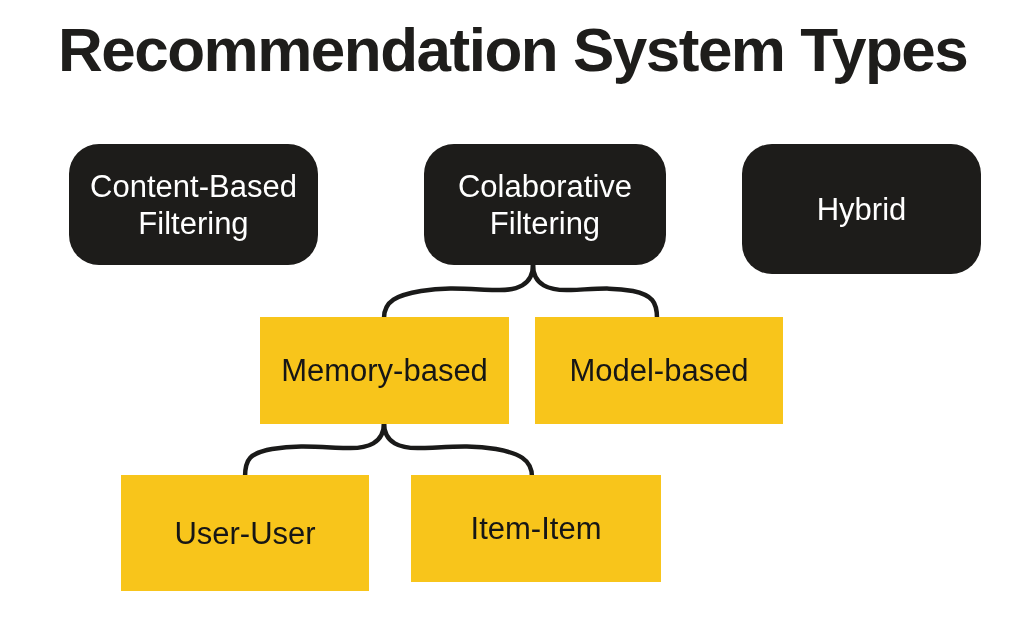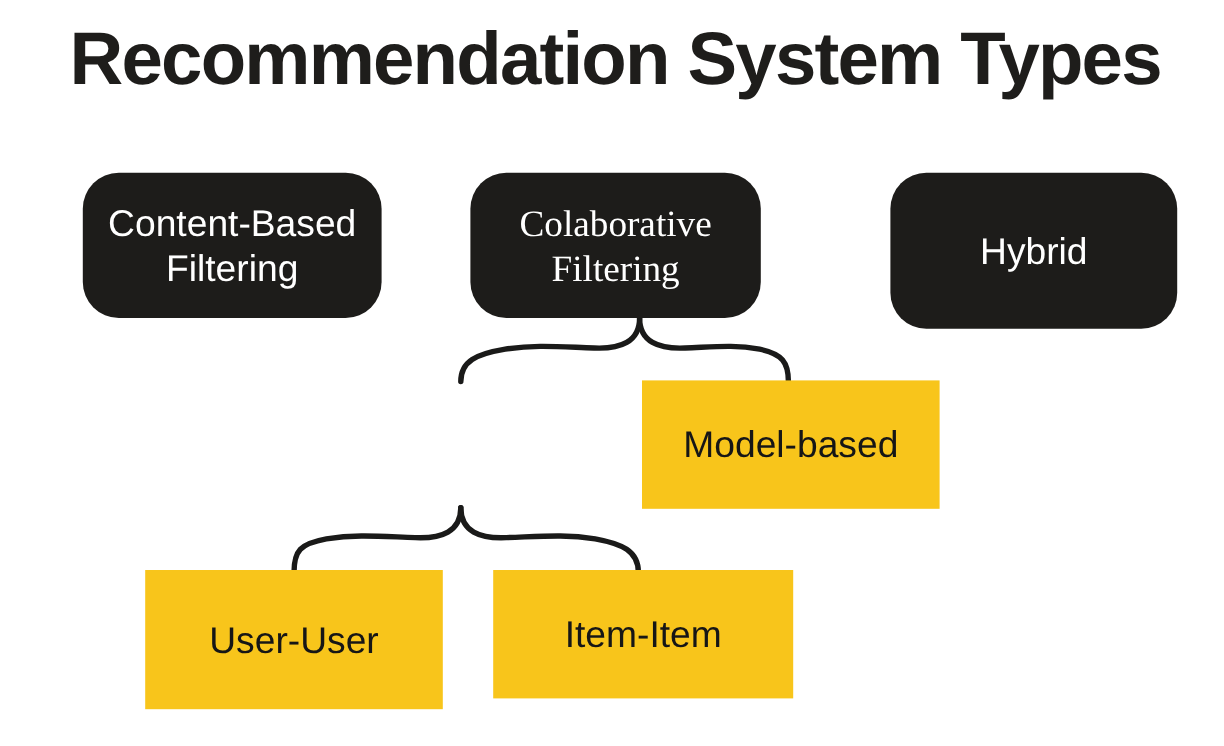--- a/index.html
+++ b/index.html
@@ -60,21 +60,21 @@
     color: var(--text-on-dark, #ffffff);
     border-radius: 30px;
   }
   .node.yellow {
     background: var(--node-yellow, #f8c51b);
     color: var(--text-on-yellow, #161616);
     border-radius: 0;
   }
   
   .n-content  { left: 69px;  top: 144px; width: 249px; height: 121px; }
-  .n-collab   { left: 392px; top: 144px; width: 242px; height: 121px; font-family: Liberation Serif, serif; }
+  .n-collab   { left: 424px; top: 144px; width: 242px; height: 121px; }
   .n-hybrid   { left: 742px; top: 144px; width: 239px; height: 130px; }
   
   .n-memory   { left: 260px; top: 317px; width: 249px; height: 107px; }
   .n-model    { left: 535px; top: 317px; width: 248px; height: 107px; }
   
   .n-useruser { left: 121px; top: 475px; width: 248px; height: 116px; }
   .n-itemitem { left: 411px; top: 475px; width: 250px; height: 107px; }
 </style>
 </head>
 <body>
@@ -97,20 +97,23 @@
 
   <div class="node dark n-collab">
     <span>Colaborative
 Filtering</span>
   </div>
 
   <div class="node dark n-hybrid">
     <span>Hybrid</span>
   </div>
 
+  <div class="node yellow n-memory">
+    <span>Memory-based</span>
+  </div>
 
   <div class="node yellow n-model">
     <span>Model-based</span>
   </div>
 
   <div class="node yellow n-useruser">
     <span>User-User</span>
   </div>
 
   <div class="node yellow n-itemitem">

